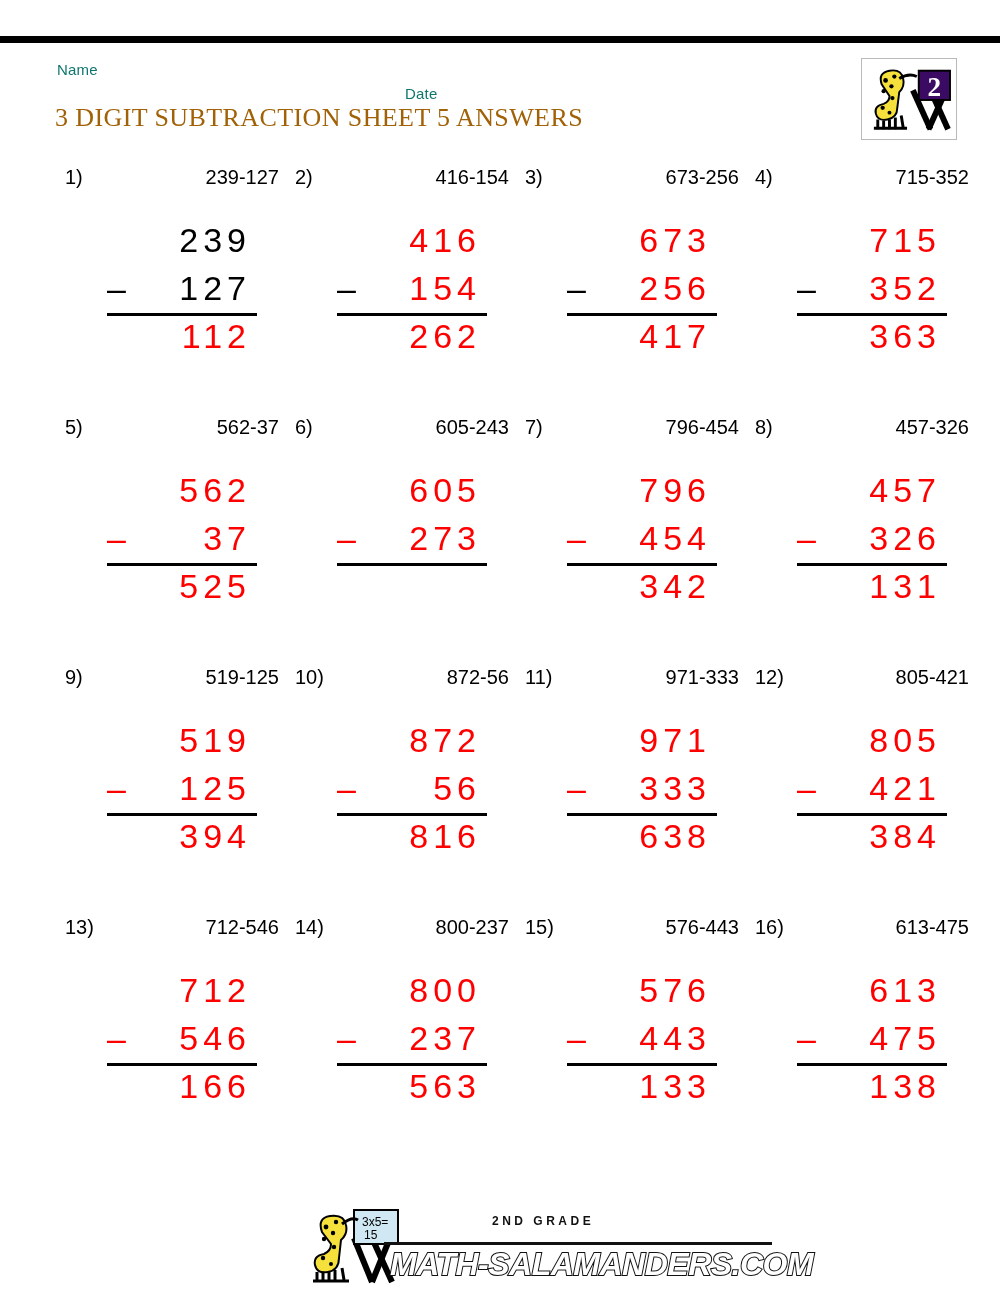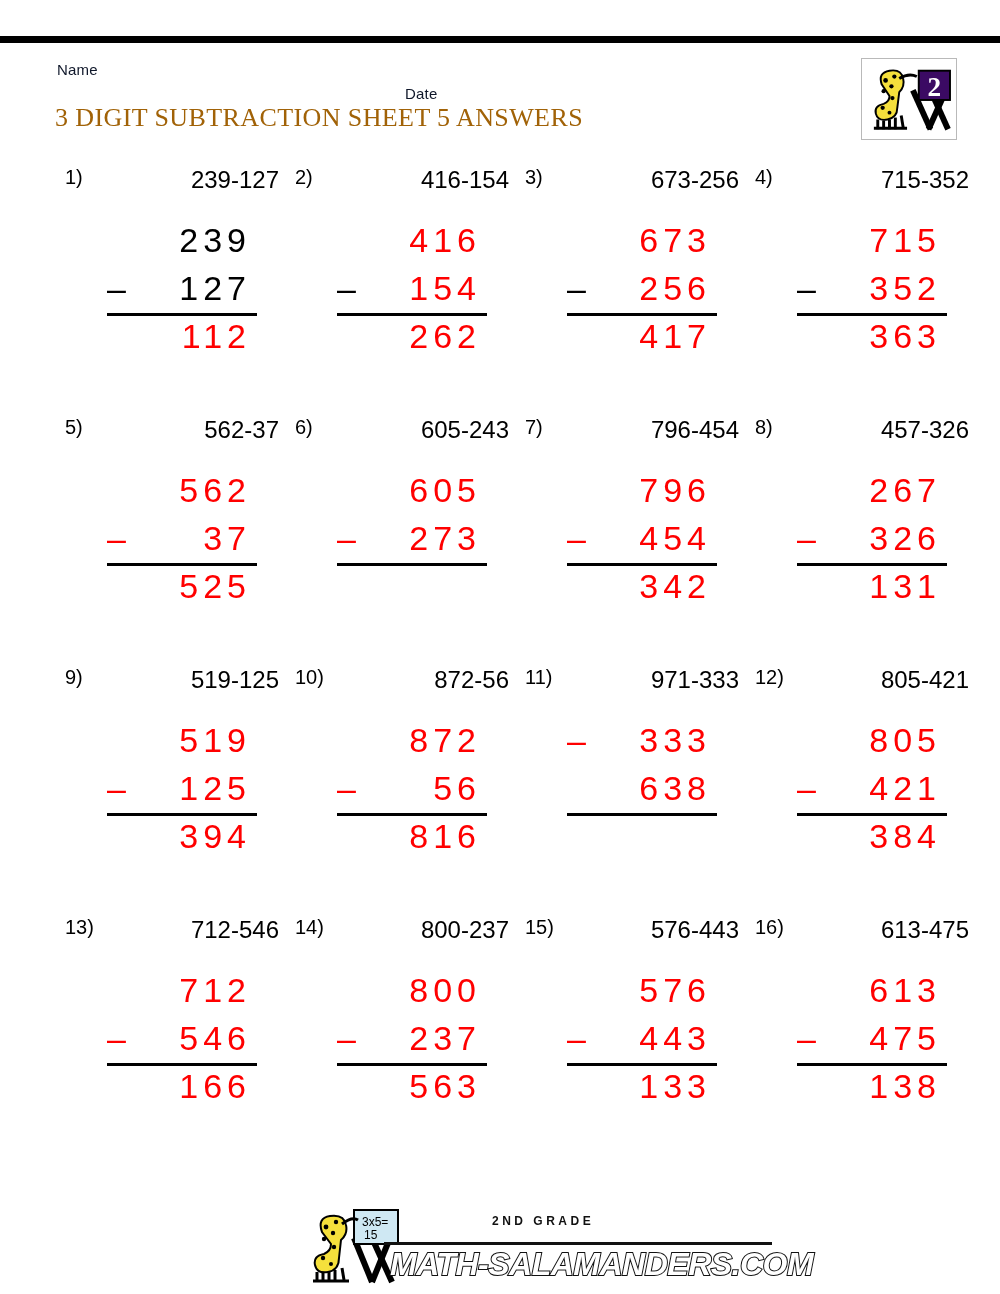--- a/index.html
+++ b/index.html
@@ -26,21 +26,21 @@
     background: #000000;
     border-top: 1px solid #000;
     border-bottom: 1px solid #000;
   }
 
   
   .hdr-label {
     position: absolute;
     font-size: 15px;
     font-family: "Liberation Sans", sans-serif;
-    color: #0f172a;
+    color: #0f766e;
     letter-spacing: .2px;
   }
   #name-label { left: 57px; top: 61px; }
   #date-label { left: 405px; top: 61px; margin-top: 24px; }
 
   .page-title {
     position: absolute;
     left: 55px;
     top: 103px;
     font-family: "Liberation Serif", serif;
@@ -98,21 +98,21 @@
     top: 0;
     font-size: 20px;
     font-family: "Liberation Sans", sans-serif;
     color: #000;
     white-space: nowrap;
   }
   .q-expr {
     position: absolute;
     right: 6px;
     top: 0;
-    font-size: 24px;
+    font-size: 20px;
     font-family: "Liberation Sans", sans-serif;
     color: #000;
     white-space: nowrap;
   }
 
   
   .sum {
     position: absolute;
     left: 52px;
     top: 58px;
@@ -387,21 +387,21 @@
           </div>
         </div>
       </div>
       <div class="cell c3">
         <div class="q-head">
           <span class="q-num">8)</span>
           <span class="q-expr">457-326</span>
         </div>
         <div class="sum">
           <div class="sum-row">
-            <span class="digits red">267</span>
+            <span class="digits red">457</span>
           </div>
           <div class="sum-row">
             <span class="minus red">–</span>
             <span class="digits red">326</span>
           </div>
           <div class="sum-rule"></div>
           <div class="sum-row">
             <span class="digits red">131</span>
           </div>
         </div>
@@ -445,20 +445,23 @@
             <span class="digits red">816</span>
           </div>
         </div>
       </div>
       <div class="cell c2">
         <div class="q-head">
           <span class="q-num">11)</span>
           <span class="q-expr">971-333</span>
         </div>
         <div class="sum">
+          <div class="sum-row">
+            <span class="digits red">971</span>
+          </div>
           <div class="sum-row">
             <span class="minus red">–</span>
             <span class="digits red">333</span>
           </div>
           <div class="sum-rule"></div>
           <div class="sum-row">
             <span class="digits red">638</span>
           </div>
         </div>
       </div>

